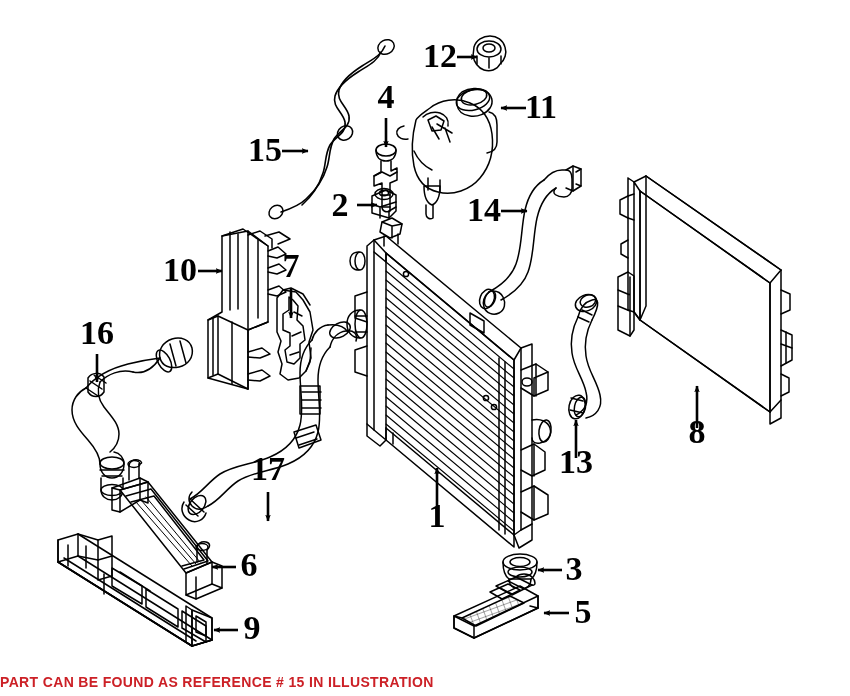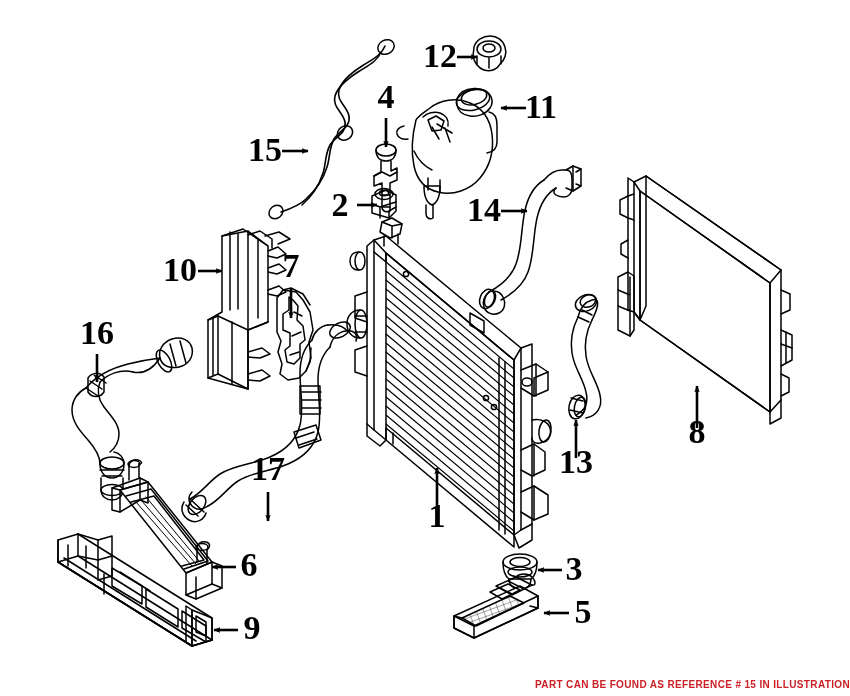--- a/index.html
+++ b/index.html
@@ -31,23 +31,23 @@
     font-family: "Liberation Serif", serif;
     font-size: 34px;
     font-weight: 700;
     fill: #000000;
   }
   .footer-note {
     position: absolute;
     left: 0;
     right: 0;
     bottom: 6px;
-    text-align: right;
+    text-align: left;
     font-family: "Liberation Sans", sans-serif;
-    font-size: 10px;
+    font-size: 14px;
     font-weight: 700;
     letter-spacing: 0.35px;
     color: #cc2026;
     white-space: nowrap;
   }
 </style>
 </head>
 <body>
 
 <div id="diagram-stage">

